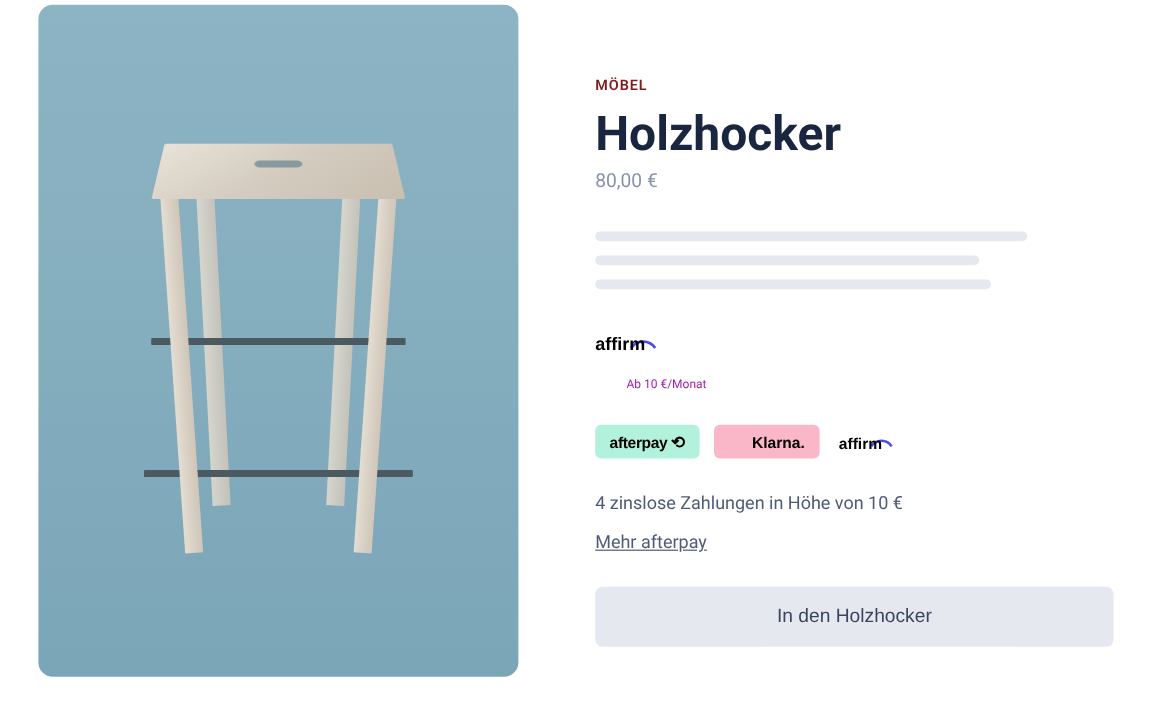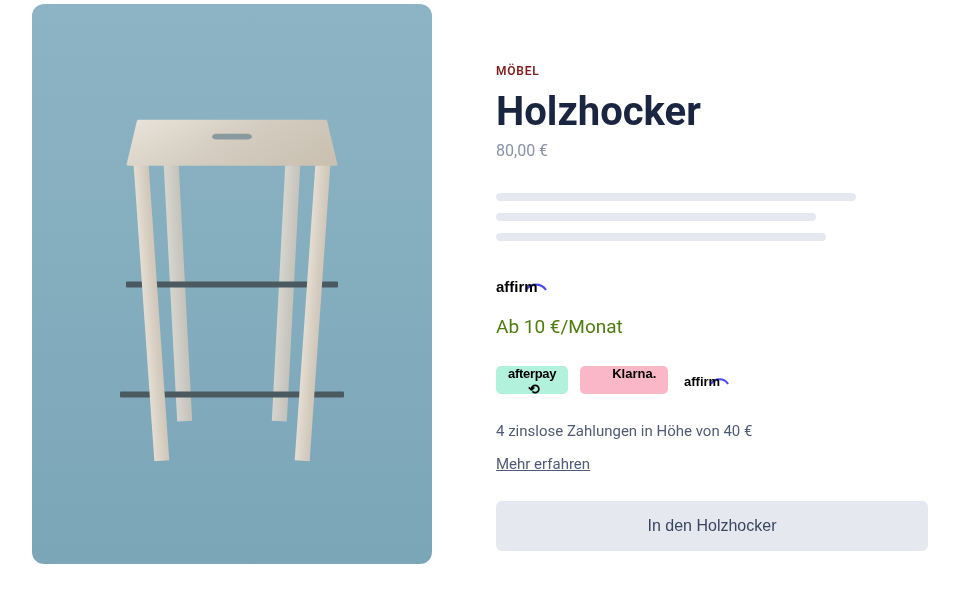--- a/index.html
+++ b/index.html
@@ -106,39 +106,39 @@
       border-radius: 4px;
       margin-bottom: 12px;
     }
     .skeleton-line.w1 { width: 360px; }
     .skeleton-line.w2 { width: 320px; }
     .skeleton-line.w3 { width: 330px; }
     .affirm-logo-primary {
       margin-bottom: 14px;
     }
     .financing-text {
-      font-size: 19px;
-      color: #4d7c0f;
+      font-size: 10px;
+      color: #a21caf;
       margin-bottom: 28px;
+      margin-left: 26px;
     }
     .payment-badges {
       display: flex;
       gap: 12px;
       align-items: center;
       margin-bottom: 28px;
     }
     .badge {
       height: 28px;
       padding: 0 12px;
       border-radius: 5px;
       display: flex;
       align-items: center;
       font-size: 13px;
       font-weight: 700;
-      flex-direction: column;
     }
     .badge-afterpay {
       background: #b2f2dd;
       color: #000;
       font-family: Arial, sans-serif;
       letter-spacing: -0.3px;
     }
     .afterpay-icon {
       display: inline-block;
       margin-left: 3px;
@@ -237,19 +237,19 @@
       </div>
       <div class="badge badge-klarna">Klarna.</div>
       <div class="affirm-inline">
         <svg width="52" height="20" viewBox="0 0 52 20">
           <path class="affirm-svg-arc" d="M 27 14 A 10 10 0 0 1 44 14" stroke-width="2"></path>
           <text x="0" y="16" class="affirm-text" style="font-size:13px">affirm</text>
         </svg>
       </div>
     </div>
 
-    <div class="installment-text">4 zinslose Zahlungen in Höhe von 40 €</div>
-
-    <a class="learn-more">Mehr erfahren</a>
+    <div class="installment-text">4 zinslose Zahlungen in Höhe von 10 €</div>
+
+    <a class="learn-more">Mehr afterpay</a>
 
     <button class="add-to-cart">In den Holzhocker</button>
   </div>
 </div>
 
 </body></html>

